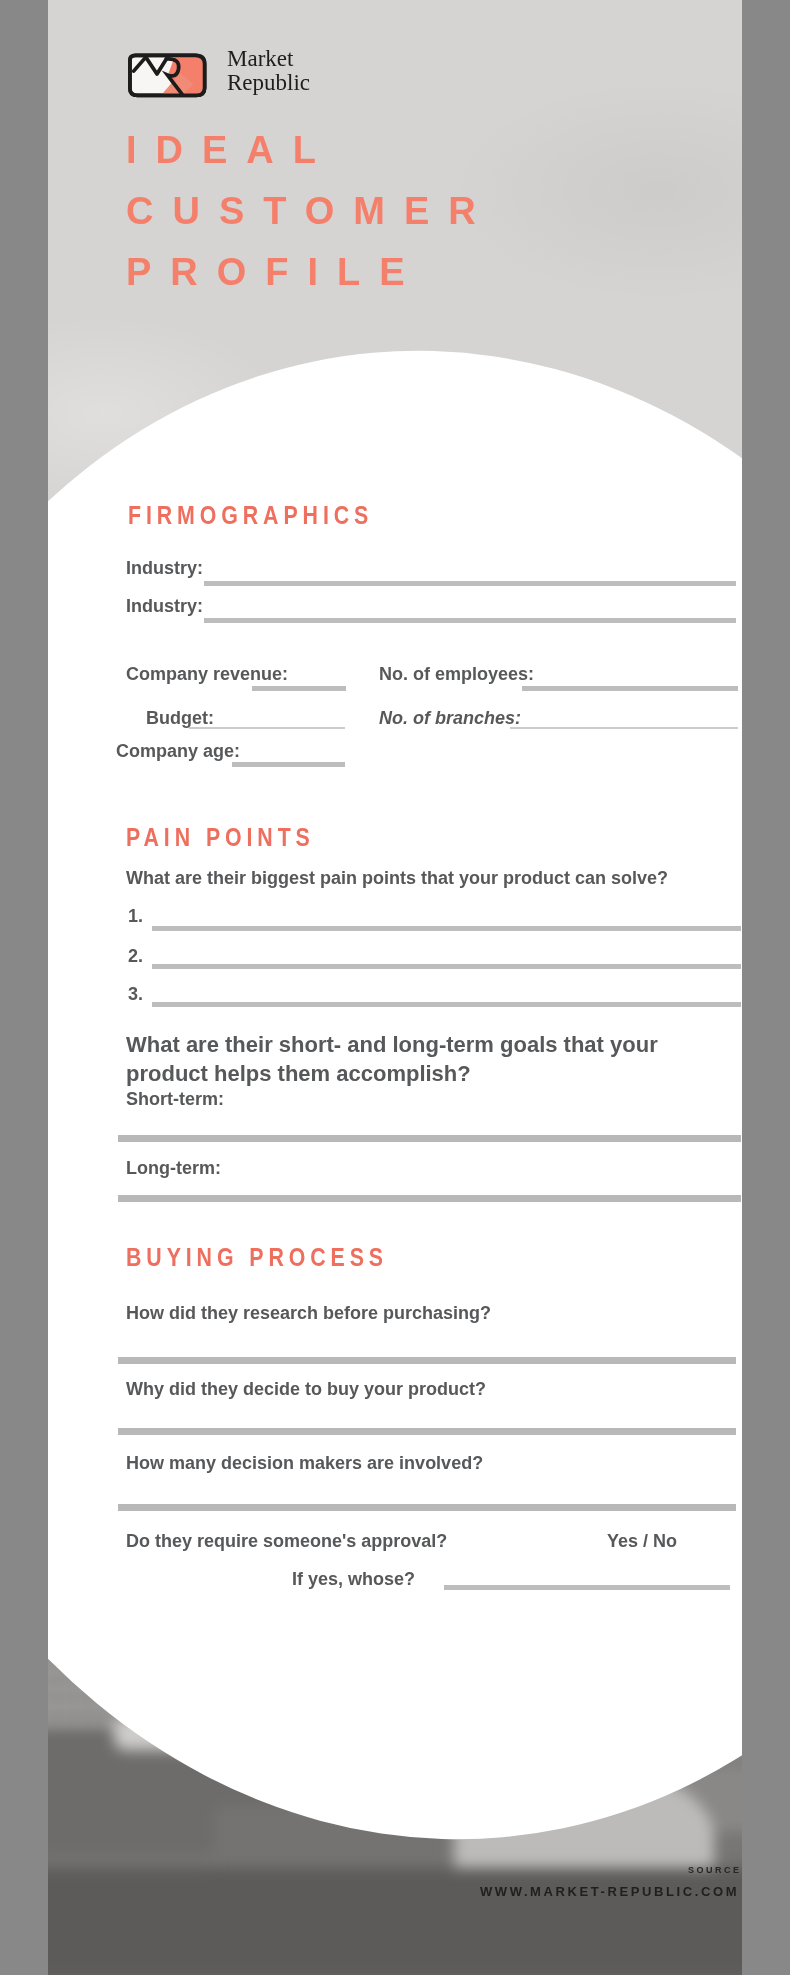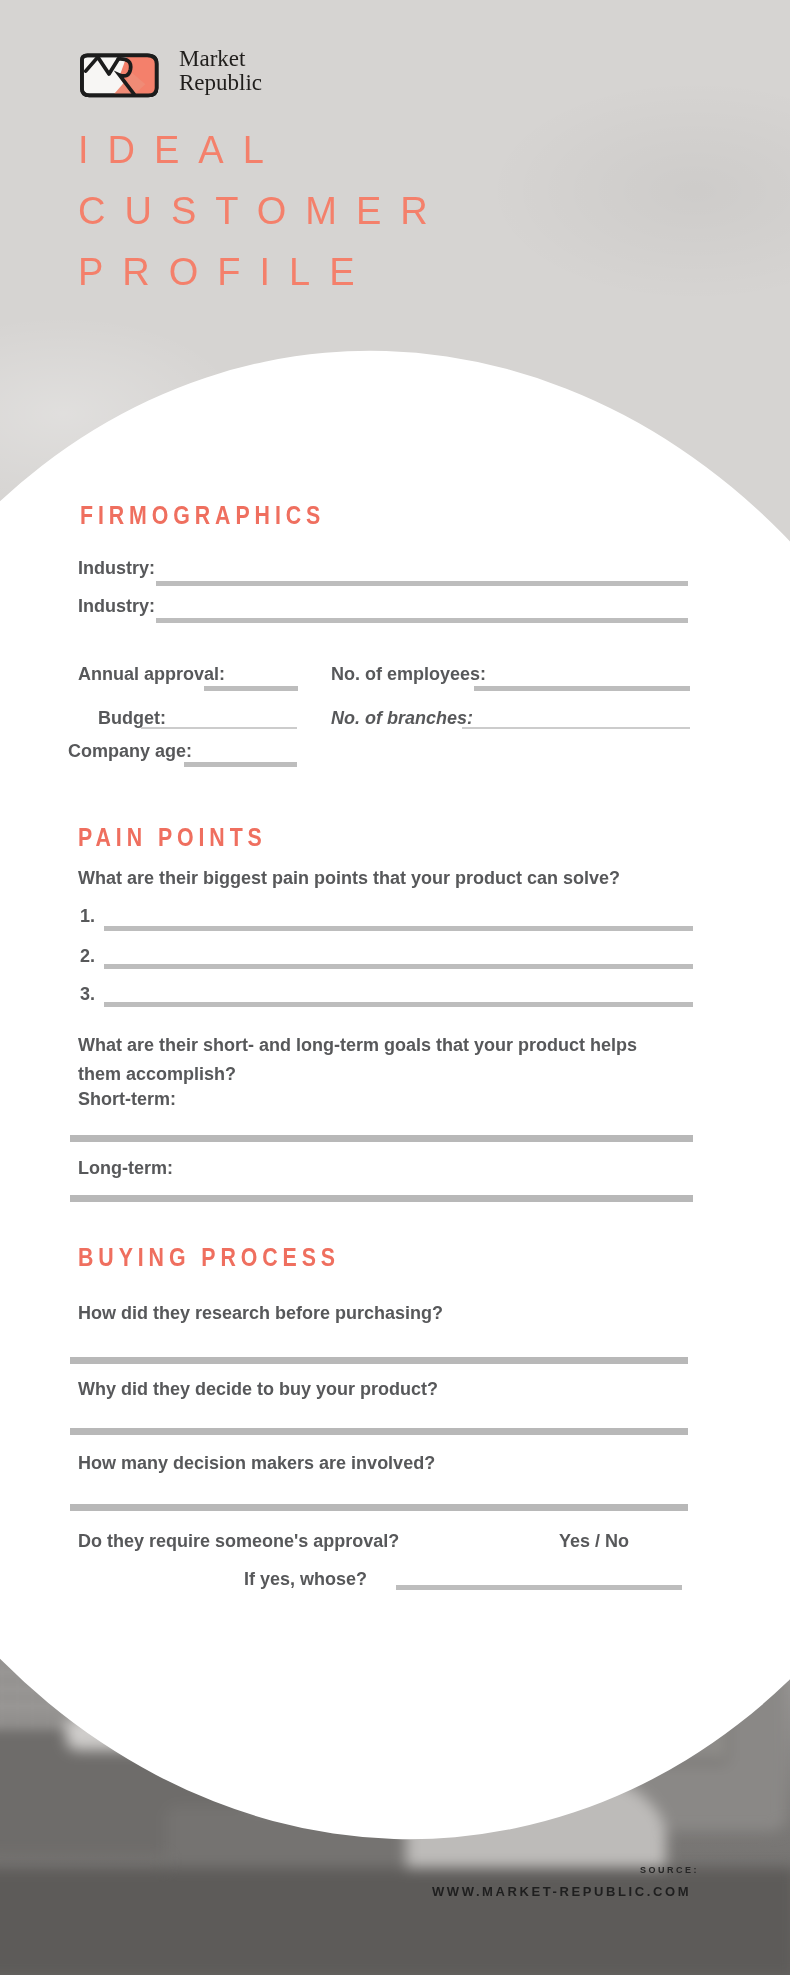--- a/index.html
+++ b/index.html
@@ -1,17 +1,17 @@
 <!DOCTYPE html>
 <html><head>
 <meta charset="utf-8">
 <style>
   html,body{margin:0;padding:0;}
   body{font-family:"Liberation Sans",sans-serif;background:#888;}
-  .page{position:relative;width:790px;height:1975px;margin:0 auto;overflow:hidden;
+  .page{position:relative;width:694px;height:1975px;margin:0 auto;overflow:hidden;
         background:#d6d4d2;}
   
   .page::before{content:"";position:absolute;left:0;top:0;width:100%;height:1590px;
         background:
           radial-gradient(260px 140px at 8% 26%, rgba(255,255,255,.25), rgba(255,255,255,0) 70%),
           radial-gradient(300px 160px at 88% 12%, rgba(0,0,0,.04), rgba(0,0,0,0) 70%);
         z-index:0;}
 
   
   .city-photo{position:absolute;left:0;top:1590px;width:790px;height:385px;overflow:hidden;z-index:1;
@@ -34,31 +34,31 @@
   
   .white-ellipse{position:absolute;left:-230px;top:350px;width:1240px;height:1490px;
         background:#ffffff;border-radius:50%;transform:rotate(-5deg);z-index:2;}
 
   
   .brand{position:absolute;left:76px;top:45px;z-index:3;display:flex;align-items:flex-start;}
   .logo-icon{width:94px;height:56px;display:block;}
   .logo-text{margin-left:9px;margin-top:2px;font-family:"Liberation Serif",serif;
         font-size:23px;line-height:24px;color:#201e1c;}
   .title{position:absolute;left:78px;top:120px;z-index:3;margin:0;
-        font-size:38px;font-weight:normal;letter-spacing:19px;line-height:61px;
+        font-size:38px;font-weight:bold;letter-spacing:19px;line-height:61px;
         color:#f4806b;white-space:nowrap;}
   .title span{display:block;}
 
   
   .content{position:absolute;inset:0;z-index:3;}
   .abs{position:absolute;}
   .sec-heading{margin:0;font-size:26px;font-weight:bold;letter-spacing:6px;color:#ef6f5f;
         transform:scaleX(.82);transform-origin:0 50%;white-space:nowrap;}
   .lbl{font-size:18px;font-weight:bold;color:#57585a;white-space:nowrap;}
-  .para{font-size:18px;font-weight:bold;color:#57585a;line-height:28.5px;margin:0;}
+  .para{font-size:22px;font-weight:bold;color:#57585a;line-height:28.5px;margin:0;}
   .rule{background:#bdbdbd;}
   .rule.thick{height:5px;}
   .rule.xthick{height:7px;background:#b8b8b8;}
   .rule.thin{height:2px;background:#cccccc;}
 
   
   .h-firmo{left:80px;top:500px;}
   .l-industry{left:78px;top:558px;}   .r-industry{left:156px;top:581px;width:532px;}
   .l-location{left:78px;top:596px;}   .r-location{left:156px;top:618px;width:532px;}
   .l-revenue{left:78px;top:664px;}    .r-revenue{left:204px;top:686px;width:94px;height:6px;}
@@ -136,21 +136,21 @@
   <div class="content">
 
     <h2 class="abs sec-heading h-firmo">FIRMOGRAPHICS</h2>
 
     <span class="abs lbl l-industry">Industry:</span>
     <div class="abs rule thick r-industry"></div>
 
     <span class="abs lbl l-location">Industry:</span>
     <div class="abs rule thick r-location"></div>
 
-    <span class="abs lbl l-revenue">Annual approval:</span>
+    <span class="abs lbl l-revenue">Company revenue:</span>
     <div class="abs rule thick r-revenue"></div>
 
     <span class="abs lbl l-employees">No. of employees:</span>
     <div class="abs rule thick r-employees"></div>
 
     <span class="abs lbl l-budget">Budget:</span>
     <div class="abs rule thin r-budget"></div>
 
     <span class="abs lbl l-branches">No. of branches:</span>
     <div class="abs rule thin r-branches"></div>

